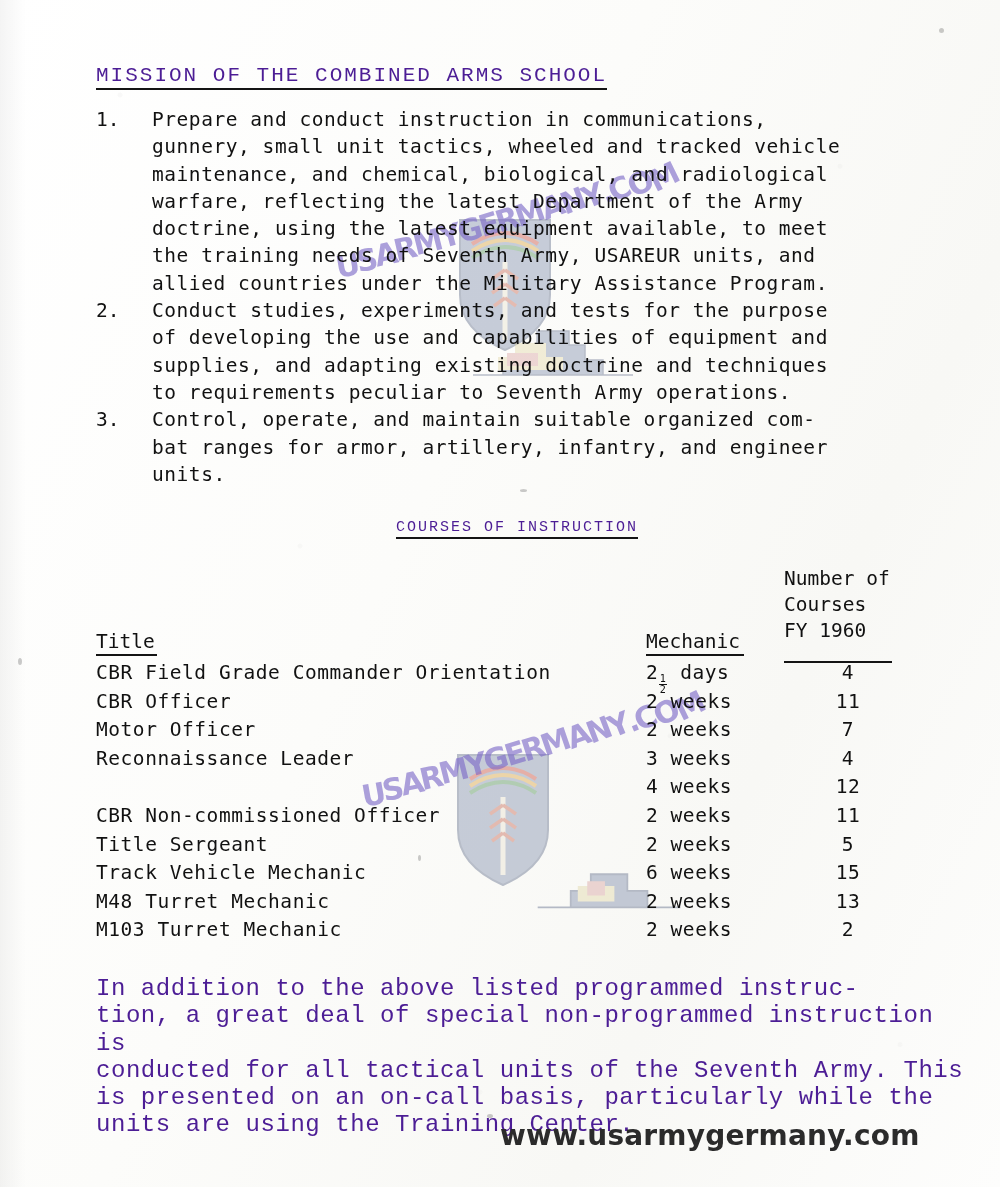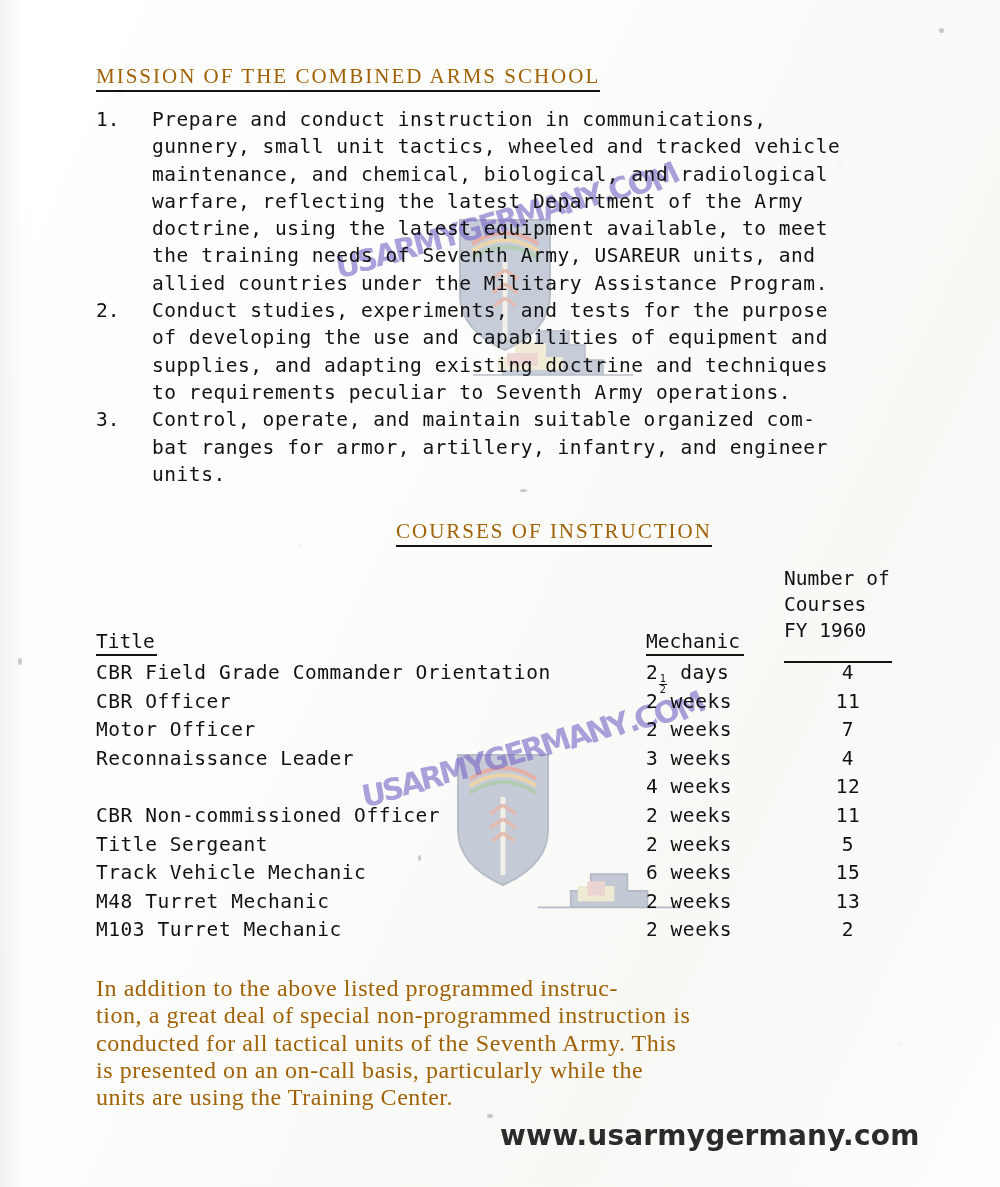--- a/index.html
+++ b/index.html
@@ -53,38 +53,38 @@
     white-space: nowrap;
   }
   .wm-arc span {
     display: inline-block;
     transform-origin: 50% 180px;
   }
 
   
   .doc-text {
     position: absolute;
-    font-family: Liberation Serif, serif;
+    font-family: Liberation Mono, monospace;
     letter-spacing: 0.6px;
     white-space: pre;
-    color: #a16207;
+    color: #4c1d95;
   }
   #heading-mission {
     left: 96px;
     top: 64px;
     font-size: 21px;
     letter-spacing: 2.0px;
     border-bottom: 2.5px solid #141414;
     padding-bottom: 1px;
     display: inline-block;
   }
   #heading-courses {
     left: 396px;
     top: 519px;
-    font-size: 21px;
+    font-size: 15px;
     letter-spacing: 2.0px;
     border-bottom: 2.5px solid #141414;
     padding-bottom: 1px;
     display: inline-block;
   }
 
   .mission-list {
     position: absolute;
     left: 96px;
     top: 106px;

